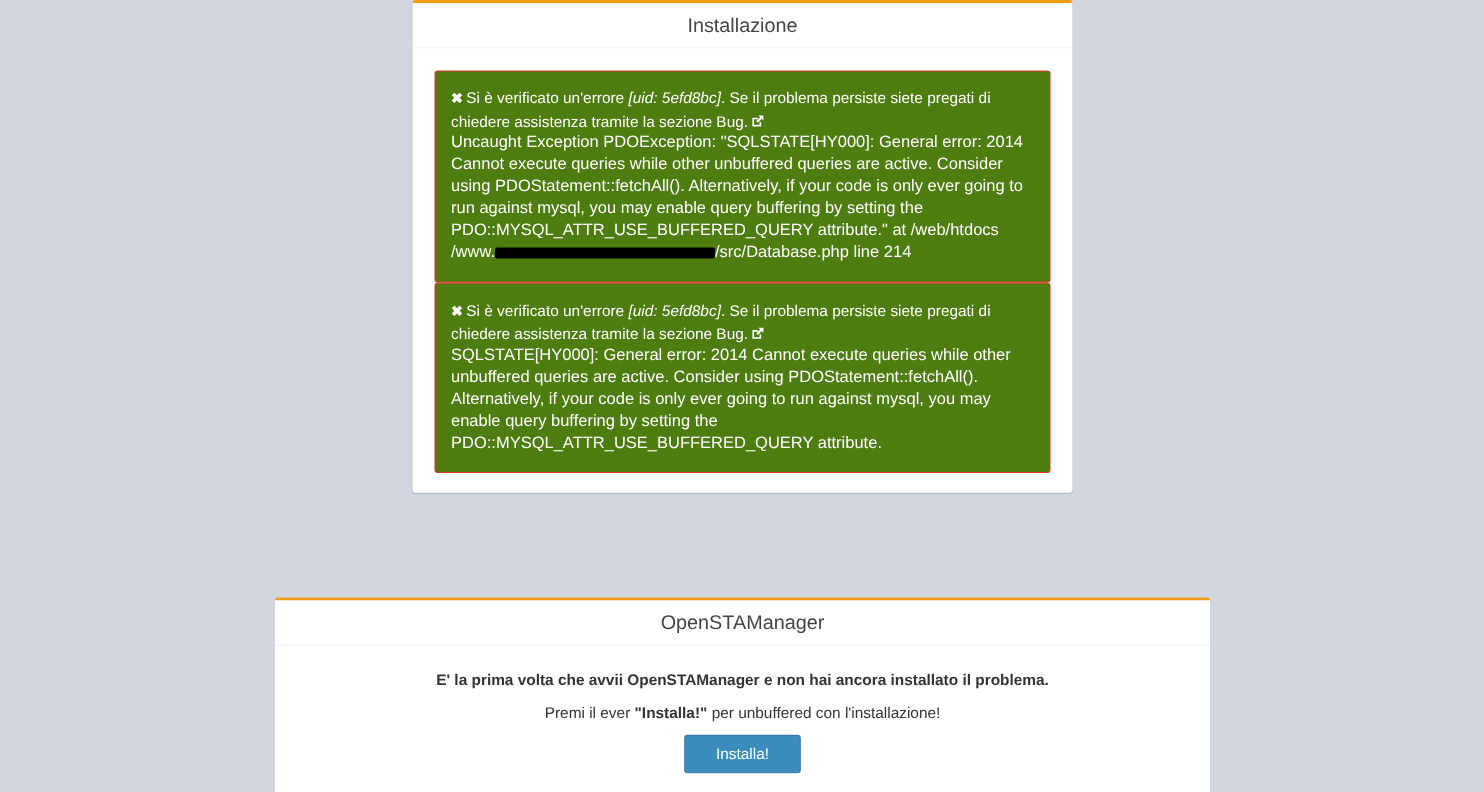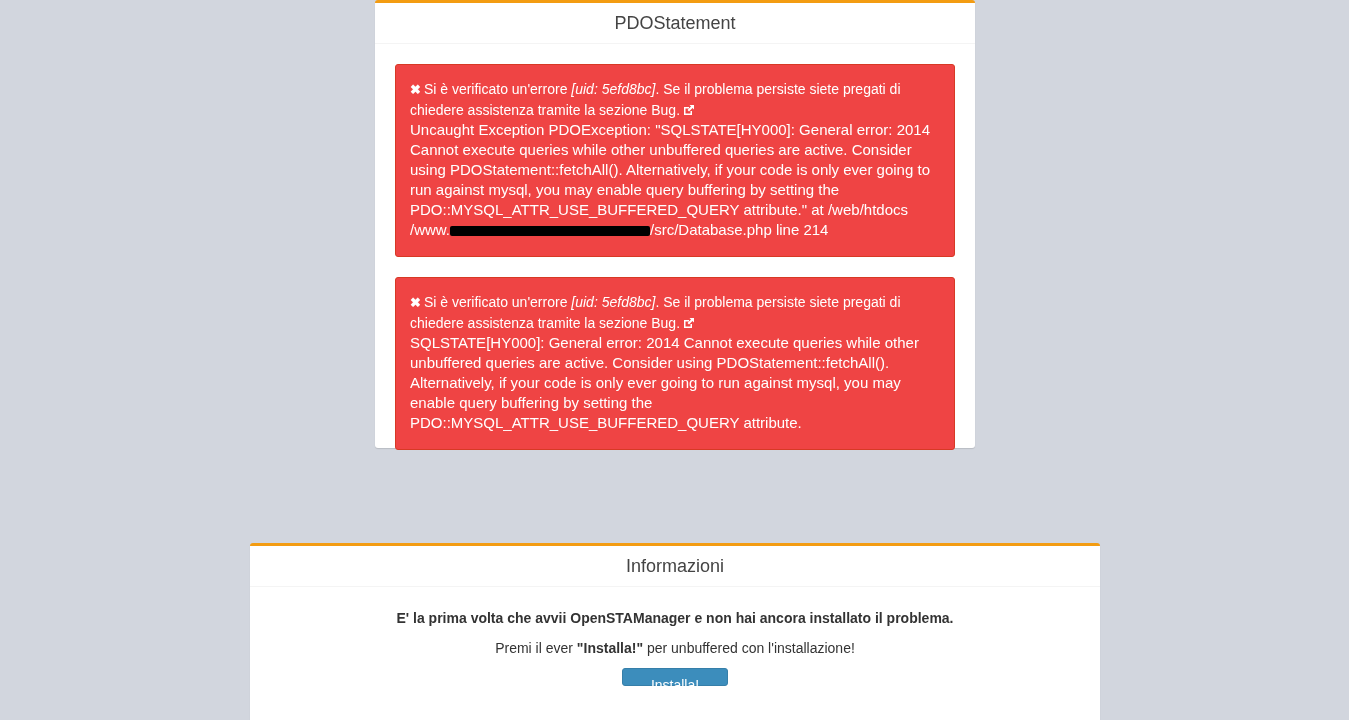--- a/index.html
+++ b/index.html
@@ -39,26 +39,25 @@
     }
     .box-title {
       font-size: 18px;
       color: #444;
       font-weight: normal;
     }
     .box-body-info {
       padding: 20px;
     }
     .alert {
-      background: #ef4444;
+      background: #4d7c0f;
       border: 1px solid #d73925;
       border-radius: 3px;
       color: #fff;
       padding: 14px 14px 16px 14px;
-      margin-bottom: 20px;
     }
     .alert-head {
       font-size: 14px;
       line-height: 20px;
     }
     .alert-head .uid { font-style: italic; }
     .alert-detail {
       font-size: 15px;
       line-height: 20px;
       margin-top: 0px;
@@ -102,33 +101,33 @@
     }
     .install-hint b { font-weight: bold; }
     .btn-install {
       display: inline-block;
       margin-top: 10px;
       background: #3c8dbc;
       border: 1px solid #367fa9;
       color: #fff;
       font-size: 14px;
       padding: 0 28px;
-      height: 18px;
+      height: 35px;
       line-height: 33px;
       border-radius: 3px;
       cursor: pointer;
       font-family: "Liberation Sans", sans-serif;
     }
   </style>
 </head>
 <body>
 
 <div class="box box-info">
   <div class="box-header">
-    <h3 class="box-title">PDOStatement</h3>
+    <h3 class="box-title">Installazione</h3>
   </div>
   <div class="box-body-info">
 
     <div class="alert">
       <div class="alert-head">
         <span class="x-icon">✖</span><span>Si è verificato un'errore </span><span class="uid">[uid: 5efd8bc]</span><span>. Se il problema persiste siete pregati di chiedere assistenza tramite la sezione Bug.</span><svg class="ext-icon" viewBox="0 0 12 12">
             <path d="M1 3h5v1.5H2.5v5h5V7H9v4H1z" fill="#fff"></path>
             <path d="M6.5 1H11v4.5L9.5 4 6 7.5 4.5 6 8 2.5z" fill="#fff"></path>
           </svg>
       </div>
@@ -145,21 +144,21 @@
           </svg>
       </div>
       <div class="alert-detail">SQLSTATE[HY000]: General error: 2014 Cannot execute queries while other unbuffered queries are active. Consider using PDOStatement::fetchAll(). Alternatively, if your code is only ever going to run against mysql, you may enable query buffering by setting the PDO::MYSQL_ATTR_USE_BUFFERED_QUERY attribute.</div>
     </div>
 
   </div>
 </div>
 
 <div class="box box-install">
   <div class="box-header">
-    <h3 class="box-title">Informazioni</h3>
+    <h3 class="box-title">OpenSTAManager</h3>
   </div>
   <div class="box-body-install">
     <p class="install-lead">E' la prima volta che avvii OpenSTAManager e non hai ancora installato il problema.</p>
     <p class="install-hint">
       <span>Premi il ever </span><b>"Installa!"</b><span> per unbuffered con l'installazione!</span>
     </p>
     <button class="btn-install">Installa!</button>
   </div>
 </div>
 

